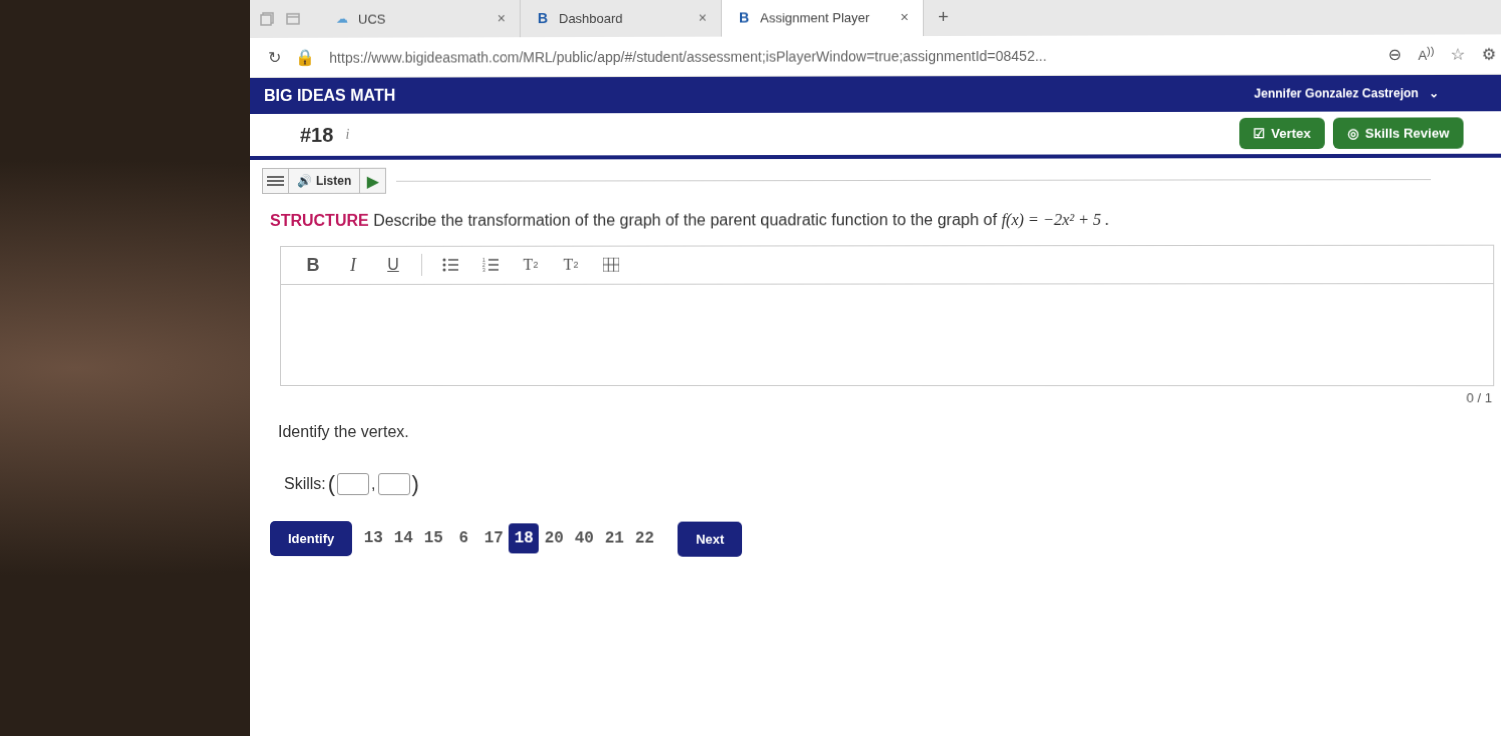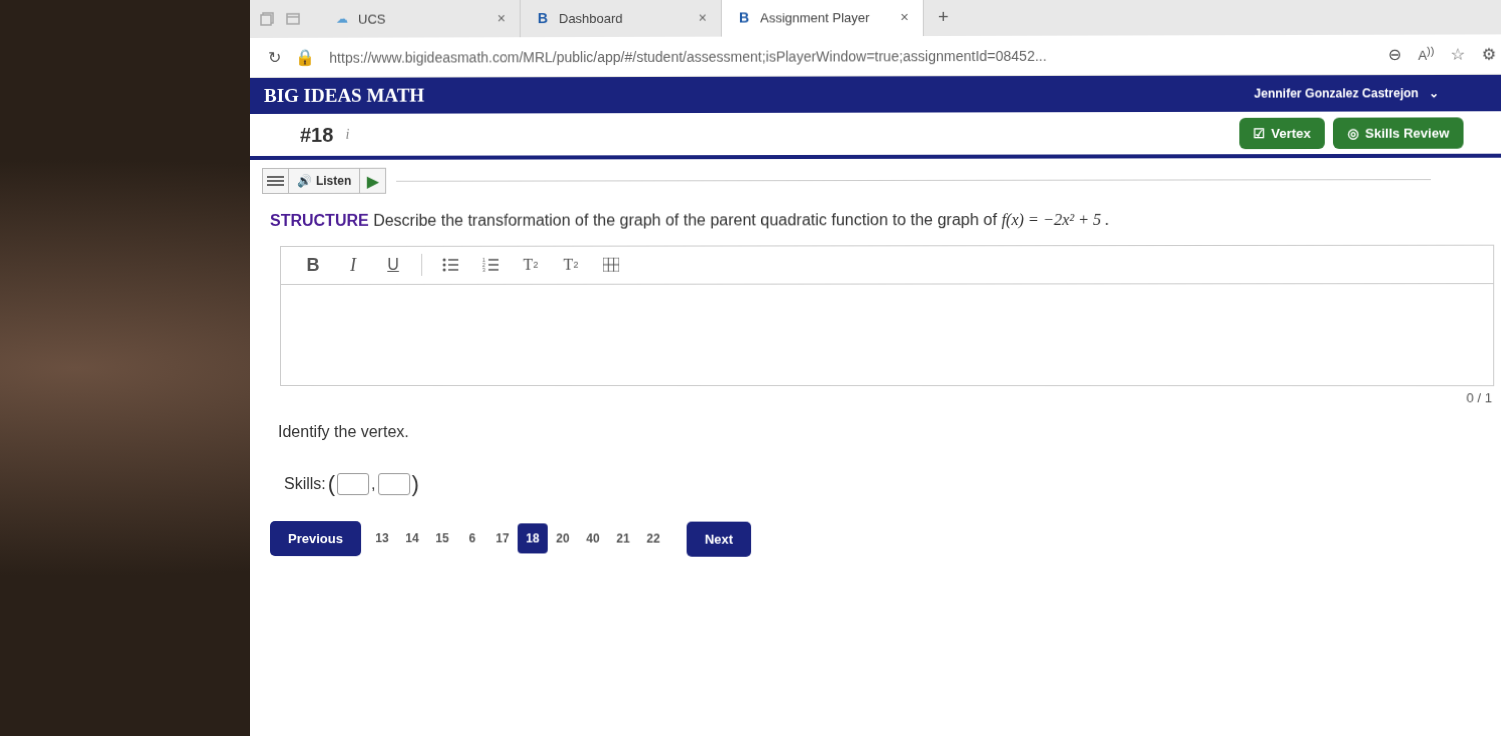--- a/index.html
+++ b/index.html
@@ -19,21 +19,21 @@
 .tab-icon.b { color: #1e5aa8; font-weight: bold; font-size: 14px; }
 .new-tab { padding: 0 14px; color: #555; font-size: 18px; }
 
 .addr-bar { height: 40px; display: flex; align-items: center; gap: 14px; padding: 0 18px; background: #fff; border-bottom: 1px solid #ddd; }
 .addr-icon { color: #555; font-size: 16px; }
 .url { flex: 1; color: #666; font-size: 14px; white-space: nowrap; overflow: hidden; text-overflow: ellipsis; }
 .addr-right { display: flex; gap: 16px; color: #555; font-size: 16px; }
 
 
 .app-header { height: 36px; background: #1a237e; display: flex; align-items: center; padding: 0 14px; color: #fff; }
-.app-title { font-size: 19px; font-weight: bold; font-family: Liberation Serif, serif; }
+.app-title { font-size: 16px; font-weight: bold; font-family: Liberation Sans, sans-serif; }
 .user-area { margin-left: auto; margin-right: 60px; font-size: 12px; font-weight: bold; display: flex; align-items: center; gap: 10px; }
 
 
 .qbar { height: 46px; display: flex; align-items: center; padding: 0 50px 0 50px; border-bottom: 4px solid #1a237e; }
 .qnum { font-size: 20px; font-weight: bold; color: #333; }
 .info-i { margin-left: 12px; color: #888; font-style: italic; font-size: 14px; font-family: 'Times New Roman', serif; }
 .qbar-right { margin-left: auto; display: flex; gap: 8px; }
 .btn-green { background: #2e7d32; color: #fff; border-radius: 6px; padding: 8px 14px; font-size: 13px; font-weight: bold; display: flex; align-items: center; gap: 6px; border: none; }
 
 
@@ -41,41 +41,41 @@
 .listen-box { display: flex; align-items: center; border: 1px solid #bbb; background: #f5f5f5; }
 .listen-lines { width: 26px; height: 24px; display: flex; flex-direction: column; justify-content: center; gap: 2px; padding: 0 4px; border-right: 1px solid #bbb; }
 .listen-lines span { height: 2px; background: #666; }
 .listen-mid { display: flex; align-items: center; gap: 4px; padding: 0 8px; font-size: 12px; font-weight: bold; color: #333; }
 .listen-play { width: 26px; height: 24px; border-left: 1px solid #bbb; display: flex; align-items: center; justify-content: center; color: #2e7d32; }
 .listen-hr { flex: 1; margin-left: 10px; margin-right: 70px; height: 1px; background: #ccc; }
 
 
 .content { padding: 6px 20px; }
 .question-text { font-size: 16px; color: #333; margin-bottom: 12px; line-height: 1.6; }
-.struct { color: #4c1d95; font-weight: bold; }
+.struct { color: #be185d; font-weight: bold; }
 .math { font-style: italic; font-family: 'Times New Roman', serif; }
 
 .editor { border: 1px solid #ccc; margin-left: 10px; }
 .editor-toolbar { height: 38px; border-bottom: 1px solid #ccc; display: flex; align-items: center; gap: 8px; padding: 0 16px; color: #555; }
 .tbtn { width: 32px; height: 32px; display: flex; align-items: center; justify-content: center; font-size: 16px; }
 .tbtn.bold { font-weight: bold; font-size: 18px; }
 .tbtn.ital { font-style: italic; font-family: 'Times New Roman', serif; font-size: 18px; }
 .tbtn.ul-btn { text-decoration: underline; }
 .tsep { width: 1px; height: 22px; background: #ccc; margin: 0 4px; }
 .editor-body { height: 100px; background: #fff; }
 .counter { text-align: right; font-size: 13px; color: #555; padding: 4px 2px; }
 
 .vertex-q { margin: 14px 0 30px 8px; font-size: 16px; color: #333; }
 .vertex-row { display: flex; align-items: center; gap: 2px; margin-left: 14px; font-size: 16px; color: #333; }
 .vinput { width: 32px; height: 22px; border: 1px solid #999; border-radius: 3px; }
 
 
 .pager { display: flex; align-items: center; gap: 6px; padding: 18px 20px; }
 .pbtn { background: #1a237e; color: #fff; border: none; border-radius: 5px; padding: 10px 18px; font-size: 13px; font-weight: bold; }
-.pnum { width: 30px; height: 30px; display: flex; align-items: center; justify-content: center; font-size: 12px; font-weight: bold; color: #555; border-radius: 4px; }
+.pnum { width: 30px; height: 30px; display: flex; align-items: center; justify-content: center; font-size: 16px; font-weight: bold; color: #555; border-radius: 4px; font-family: Liberation Mono, monospace; }
 .pnum.active { background: #1a237e; color: #fff; }
 </style>
 </head>
 <body>
 
 <div class="photo-bg"></div>
 <div class="screen">
 
   <div class="browser-tabs">
     <div class="win-btns">
@@ -211,21 +211,21 @@
       <span>Skills: </span>
       <span style="font-size:22px;">(</span>
       <input class="vinput" style="">
       <span>,</span>
       <input class="vinput" style="">
       <span style="font-size:22px;">)</span>
     </div>
   </div>
 
   <div class="pager">
-    <button class="pbtn">Previous</button>
+    <button class="pbtn">Identify</button>
     <div id="page-nums" style="display:flex; gap:0;">
         <div class="pnum">13</div>
         <div class="pnum">14</div>
         <div class="pnum">15</div>
         <div class="pnum">6</div>
         <div class="pnum">17</div>
         <div class="pnum active">18</div>
         <div class="pnum">20</div>
         <div class="pnum">40</div>
         <div class="pnum">21</div>

